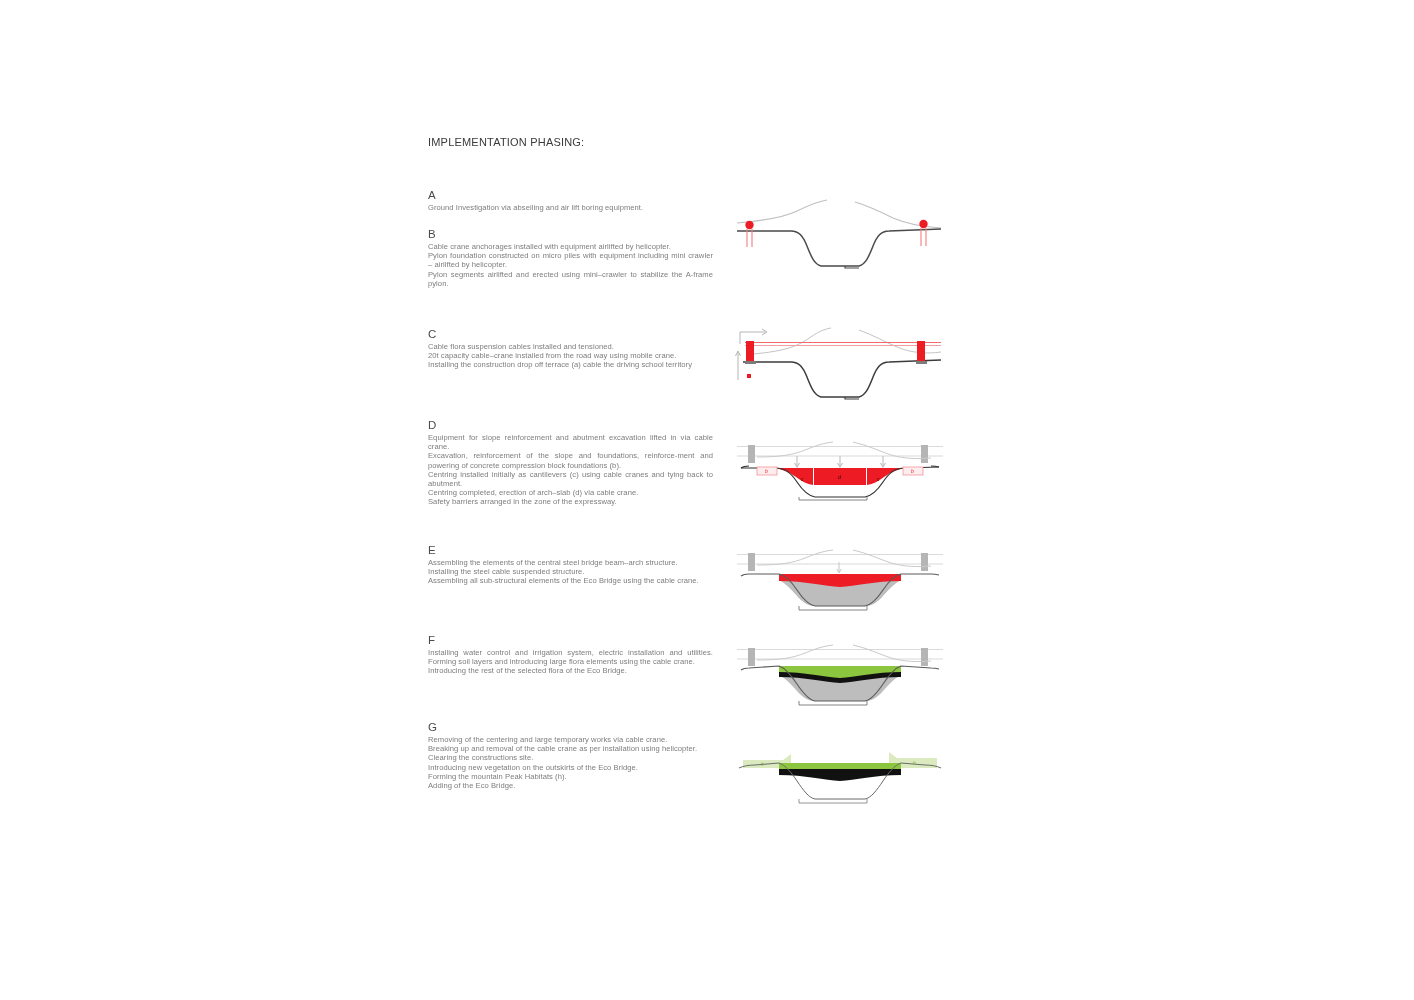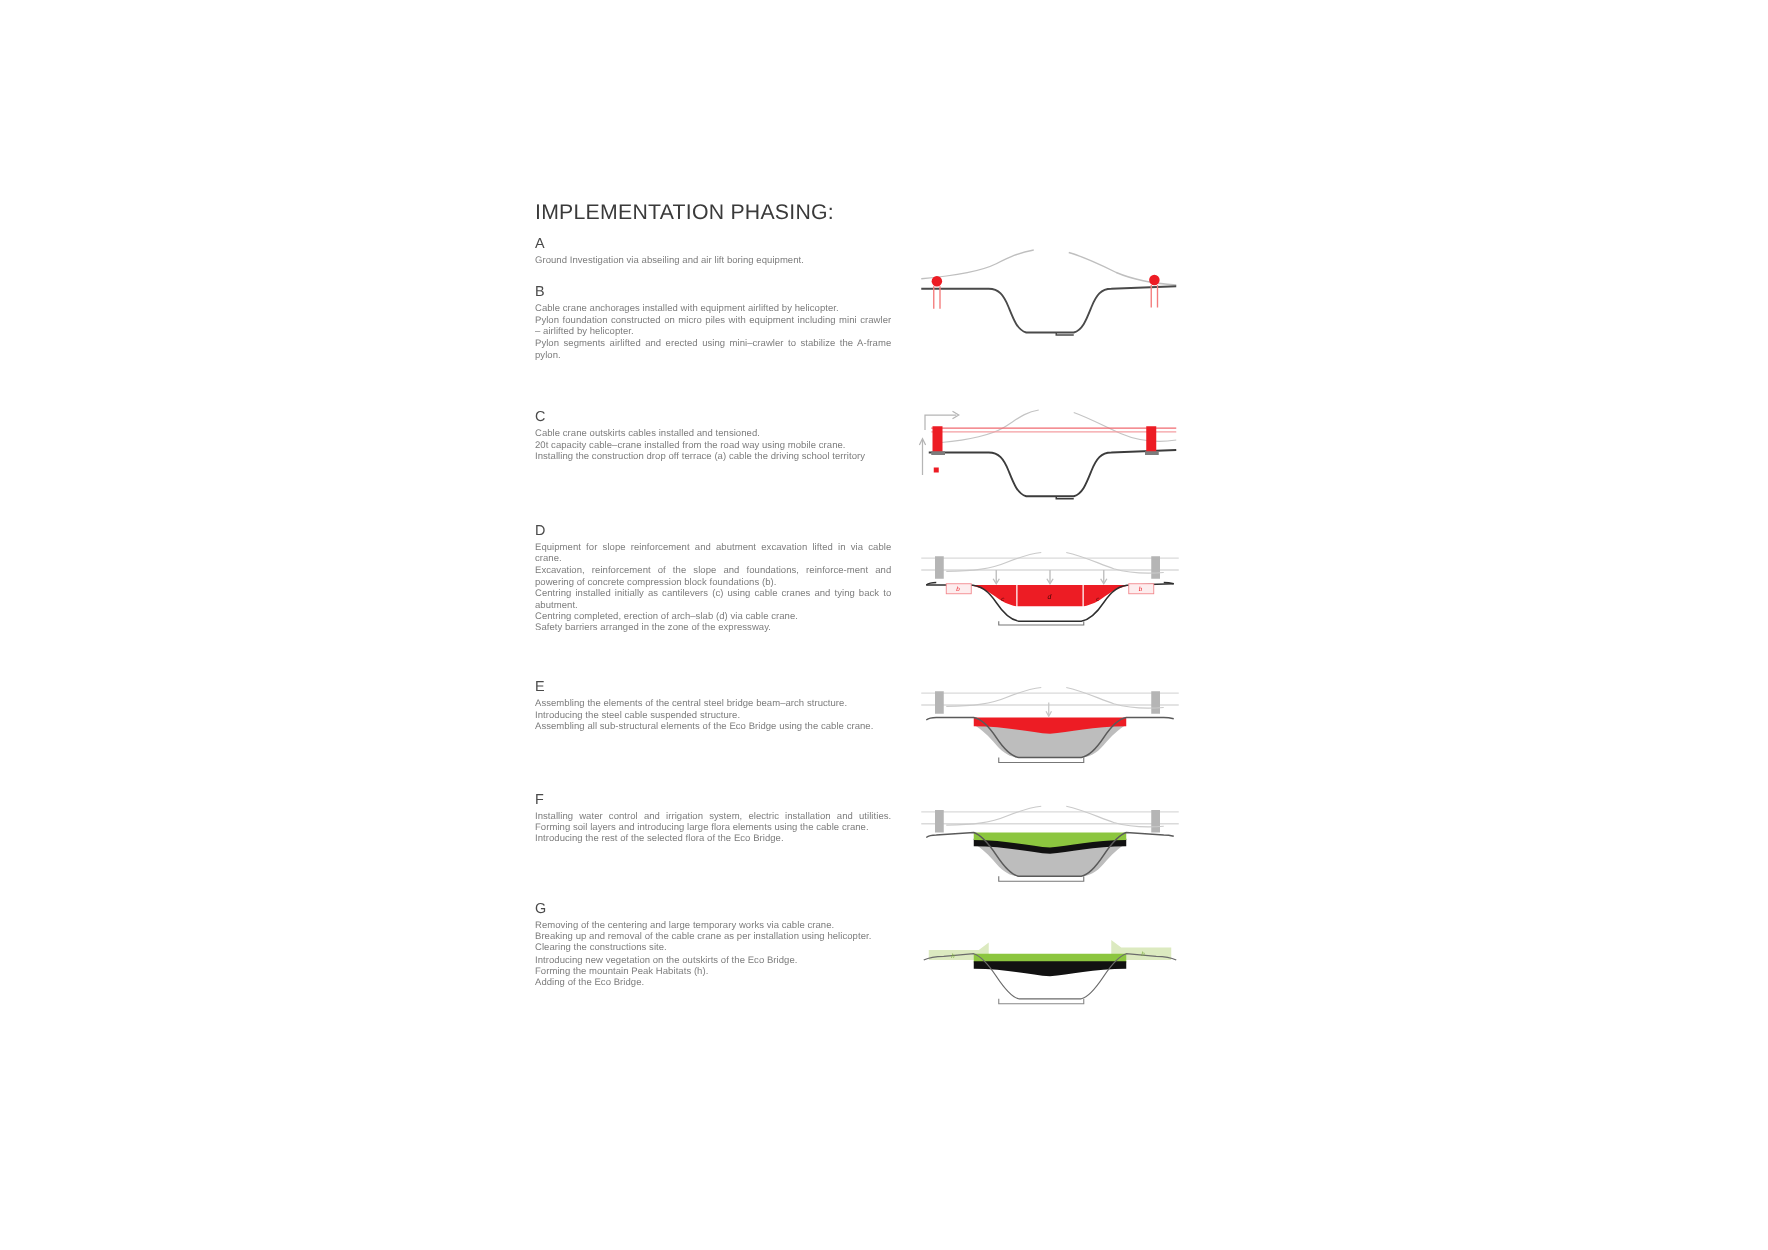--- a/index.html
+++ b/index.html
@@ -22,26 +22,25 @@
     height: 1000px;
     background: #ffffff;
     overflow: hidden;
   }
 
   
   .doc-title {
     position: absolute;
     left: 428px;
     top: 136px;
-    font-size: 17px;
+    font-size: 11px;
     letter-spacing: 0.2px;
     color: #3a3a3a;
     font-weight: 400;
     white-space: nowrap;
-    margin-top: 24px;
   }
 
   
   .phase {
     position: absolute;
     left: 428px;
     width: 285px;
   }
   .phase-letter {
     font-size: 11.5px;
@@ -86,38 +85,38 @@
 
   <div class="phase" style="top:227px;">
     <div class="phase-letter">B</div>
     <p class="phase-para">Cable crane anchorages installed with equipment airlifted by helicopter.</p>
     <p class="phase-para">Pylon foundation constructed on micro piles with equipment including mini crawler – airlifted by helicopter.</p>
     <p class="phase-para">Pylon segments airlifted and erected using mini–crawler to stabilize the A-frame pylon.</p>
   </div>
 
   <div class="phase" style="top:327px;">
     <div class="phase-letter">C</div>
-    <p class="phase-para last-line-natural">Cable crane outskirts cables installed and tensioned.</p>
+    <p class="phase-para last-line-natural">Cable flora suspension cables installed and tensioned.</p>
     <p class="phase-para">20t capacity cable–crane installed from the road way using mobile crane.</p>
     <p class="phase-para">Installing the construction drop off terrace (a) cable the driving school territory</p>
   </div>
 
   <div class="phase" style="top:418px;">
     <div class="phase-letter">D</div>
     <p class="phase-para">Equipment for slope reinforcement and abutment excavation lifted in via cable crane.</p>
     <p class="phase-para">Excavation, reinforcement of the slope and foundations, reinforce-ment and powering of concrete compression block foundations (b).</p>
     <p class="phase-para">Centring installed initially as cantilevers (c) using cable cranes and tying back to abutment.</p>
     <p class="phase-para last-line-natural">Centring completed, erection of arch–slab (d) via cable crane.</p>
     <p class="phase-para last-line-natural">Safety barriers arranged in the zone of the expressway.</p>
   </div>
 
   <div class="phase" style="top:543px;">
     <div class="phase-letter">E</div>
     <p class="phase-para">Assembling the elements of the central steel bridge beam–arch structure.</p>
-    <p class="phase-para last-line-natural">Introducing the steel cable suspended structure.</p>
+    <p class="phase-para last-line-natural">Installing the steel cable suspended structure.</p>
     <p class="phase-para">Assembling all sub-structural elements of the Eco Bridge using the cable crane.</p>
   </div>
 
   <div class="phase" style="top:633px;">
     <div class="phase-letter">F</div>
     <p class="phase-para">Installing water control and irrigation system, electric installation and utilities. Forming soil layers and introducing large flora elements using the cable crane.</p>
     <p class="phase-para last-line-natural">Introducing the rest of the selected flora of the Eco Bridge.</p>
   </div>
 
   <div class="phase" style="top:720px;">

